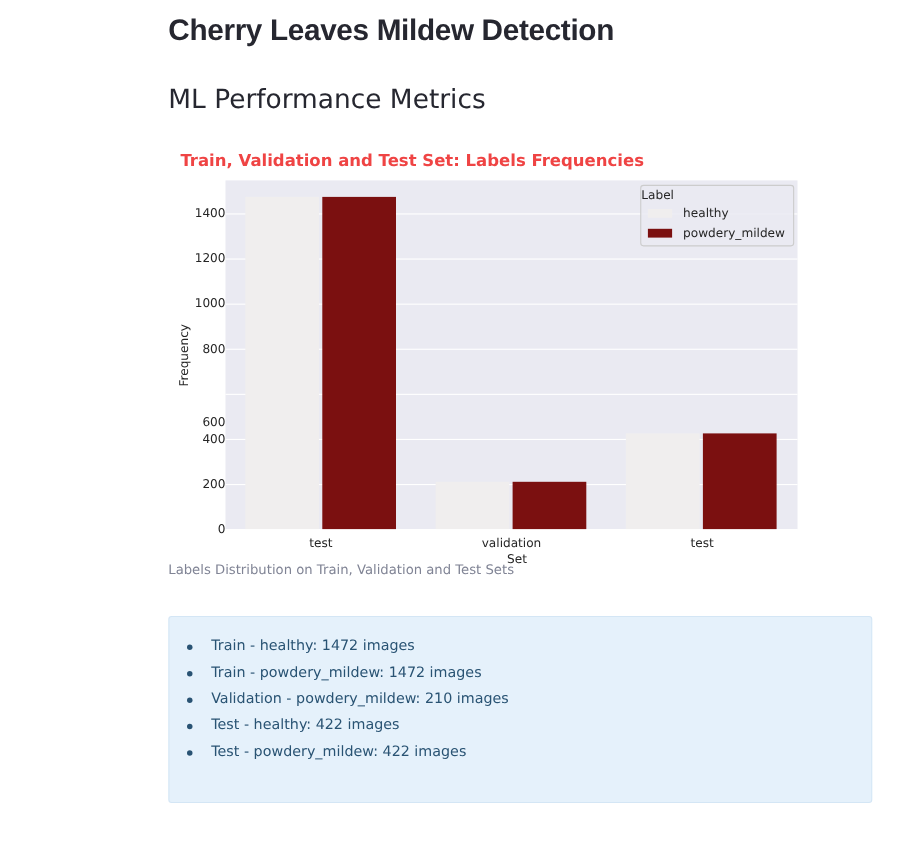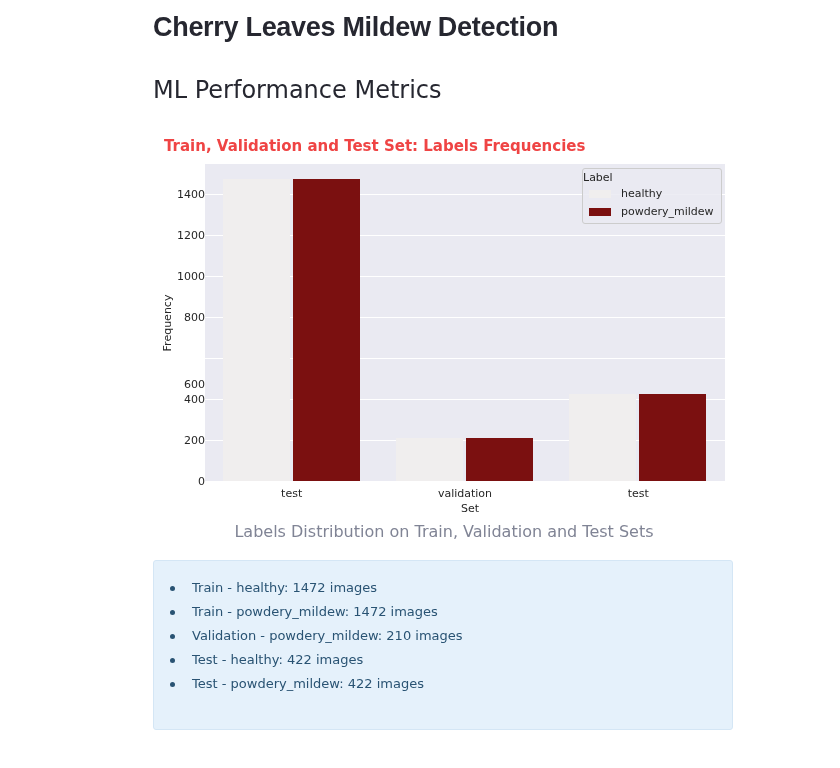--- a/index.html
+++ b/index.html
@@ -12,22 +12,22 @@
   .grid { position:absolute; left:0; width:100%; height:1px; background:#ffffff; }
   .ytick { position:absolute; right:530px; font-size:11px; color:#262626; text-align:right; white-space:nowrap; transform:translateY(-50%); }
   .bar { position:absolute; bottom:0; }
   .xtick { position:absolute; font-size:11px; color:#262626; transform:translateX(-50%); white-space:nowrap; top:332px; }
   .xlabel { position:absolute; top:347px; font-size:11px; color:#262626; transform:translateX(-50%); }
   .ylabel { position:absolute; left:14px; top:168px; font-size:11px; color:#262626; transform:translate(-50%,-50%) rotate(-90deg); white-space:nowrap; }
   .legend { position:absolute; left:429px; top:13px; width:138px; height:54px; background:rgba(234,234,242,0.85); border:1px solid #cccccc; border-radius:3px; }
   .legend-title { position:absolute; top:2px; width:100%; font-size:11px; color:#262626; }
   .legend-item { position:absolute; left:6px; font-size:11px; color:#262626; white-space:nowrap; }
   .swatch { display:inline-block; width:22px; height:8px; vertical-align:middle; margin-right:10px; }
-  .caption { position:absolute; left:0; width:100%; top:522px; text-align:center; font-size:16px; color:#808495; }
-  .info { position:absolute; left:153px; top:560px; width:580px; height:170px; background:#e5f1fb; border:1px solid #d4e6f5; border-radius:3px; box-sizing:border-box; }
+  .caption { position:absolute; left:0; width:100%; top:511px; text-align:left; font-size:12px; color:#808495; }
+  .info { position:absolute; left:153px; top:560px; width:640px; height:170px; background:#e5f1fb; border:1px solid #d4e6f5; border-radius:3px; box-sizing:border-box; }
   .info ul { margin:0; padding:0; list-style:none; position:absolute; left:13px; top:17px; }
   .info li { position:relative; padding-left:25px; height:24px; line-height:20px; font-size:13px; color:#295373; white-space:nowrap; }
   .info li .dot { position:absolute; left:3px; top:8px; width:5px; height:5px; border-radius:50%; background:#295373; }
 </style>
 </head>
 <body>
 
 <h1>Cherry Leaves Mildew Detection</h1>
 <h2>ML Performance Metrics</h2>
 <h3>Train, Validation and Test Set: Labels Frequencies</h3>

